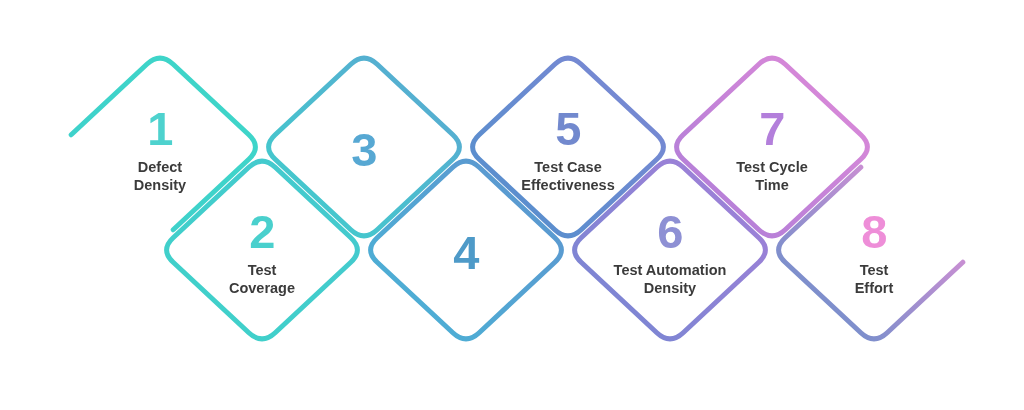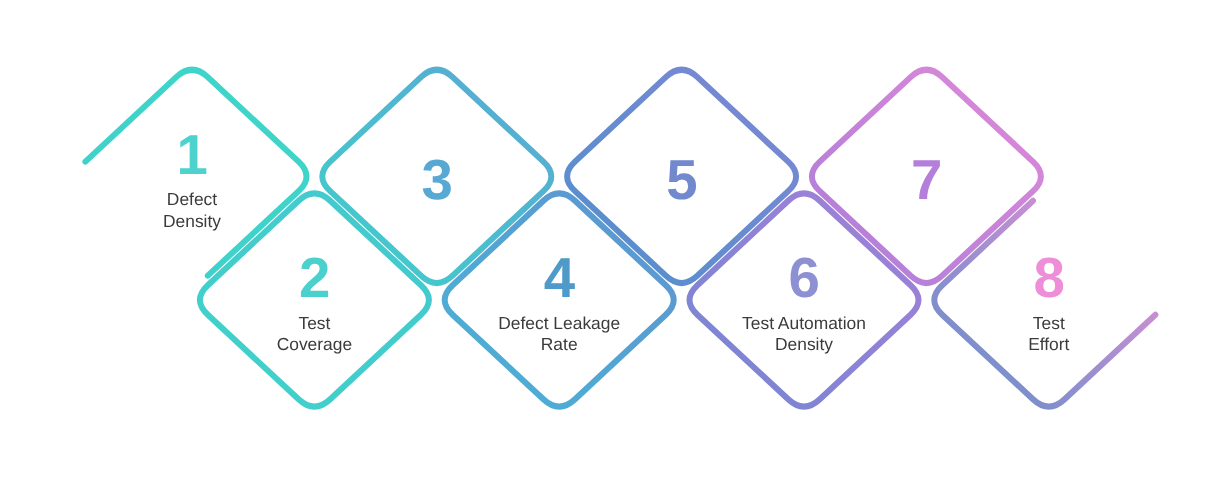--- a/index.html
+++ b/index.html
@@ -38,21 +38,21 @@
     font-family: "Liberation Sans", sans-serif;
     font-size: 47px;
     font-weight: 700;
     line-height: 0.98;
     letter-spacing: -0.5px;
   }
   .node-title {
     display: block;
     font-family: "Liberation Sans", sans-serif;
     font-size: 14.5px;
-    font-weight: 400;
+    font-weight: 700;
     line-height: 1.22;
     color: #3b3b3b;
     margin-top: 7px;
     white-space: pre-line;
   }
 </style>
 </head>
 <body>
 
 <div id="infographic">
@@ -113,33 +113,35 @@
       <div class="node-label" style="left: 262px; top: 253px;">
         <span class="node-number" style="color: rgb(74, 208, 205);">2</span>
         <span class="node-title">Test
 Coverage</span>
       </div>
       <div class="node-label" style="left: 364px; top: 150px;">
         <span class="node-number" style="color: rgb(87, 168, 211);">3</span>
       </div>
       <div class="node-label" style="left: 466px; top: 253px;">
         <span class="node-number" style="color: rgb(78, 154, 200);">4</span>
-        <span class="node-title">Defect Leakage
-Rate</span>
       </div>
       <div class="node-label" style="left: 568px; top: 150px;">
         <span class="node-number" style="color: rgb(114, 137, 206);">5</span>
+        <span class="node-title">Test Case
+Effectiveness</span>
       </div>
       <div class="node-label" style="left: 670px; top: 253px;">
         <span class="node-number" style="color: rgb(142, 144, 212);">6</span>
         <span class="node-title">Test Automation
 Density</span>
       </div>
       <div class="node-label" style="left: 772px; top: 150px;">
         <span class="node-number" style="color: rgb(179, 127, 219);">7</span>
+        <span class="node-title">Test Cycle
+Time</span>
       </div>
       <div class="node-label" style="left: 874px; top: 253px;">
         <span class="node-number" style="color: rgb(238, 142, 216);">8</span>
         <span class="node-title">Test
 Effort</span>
       </div>
     </div>
 
 </div>
 

